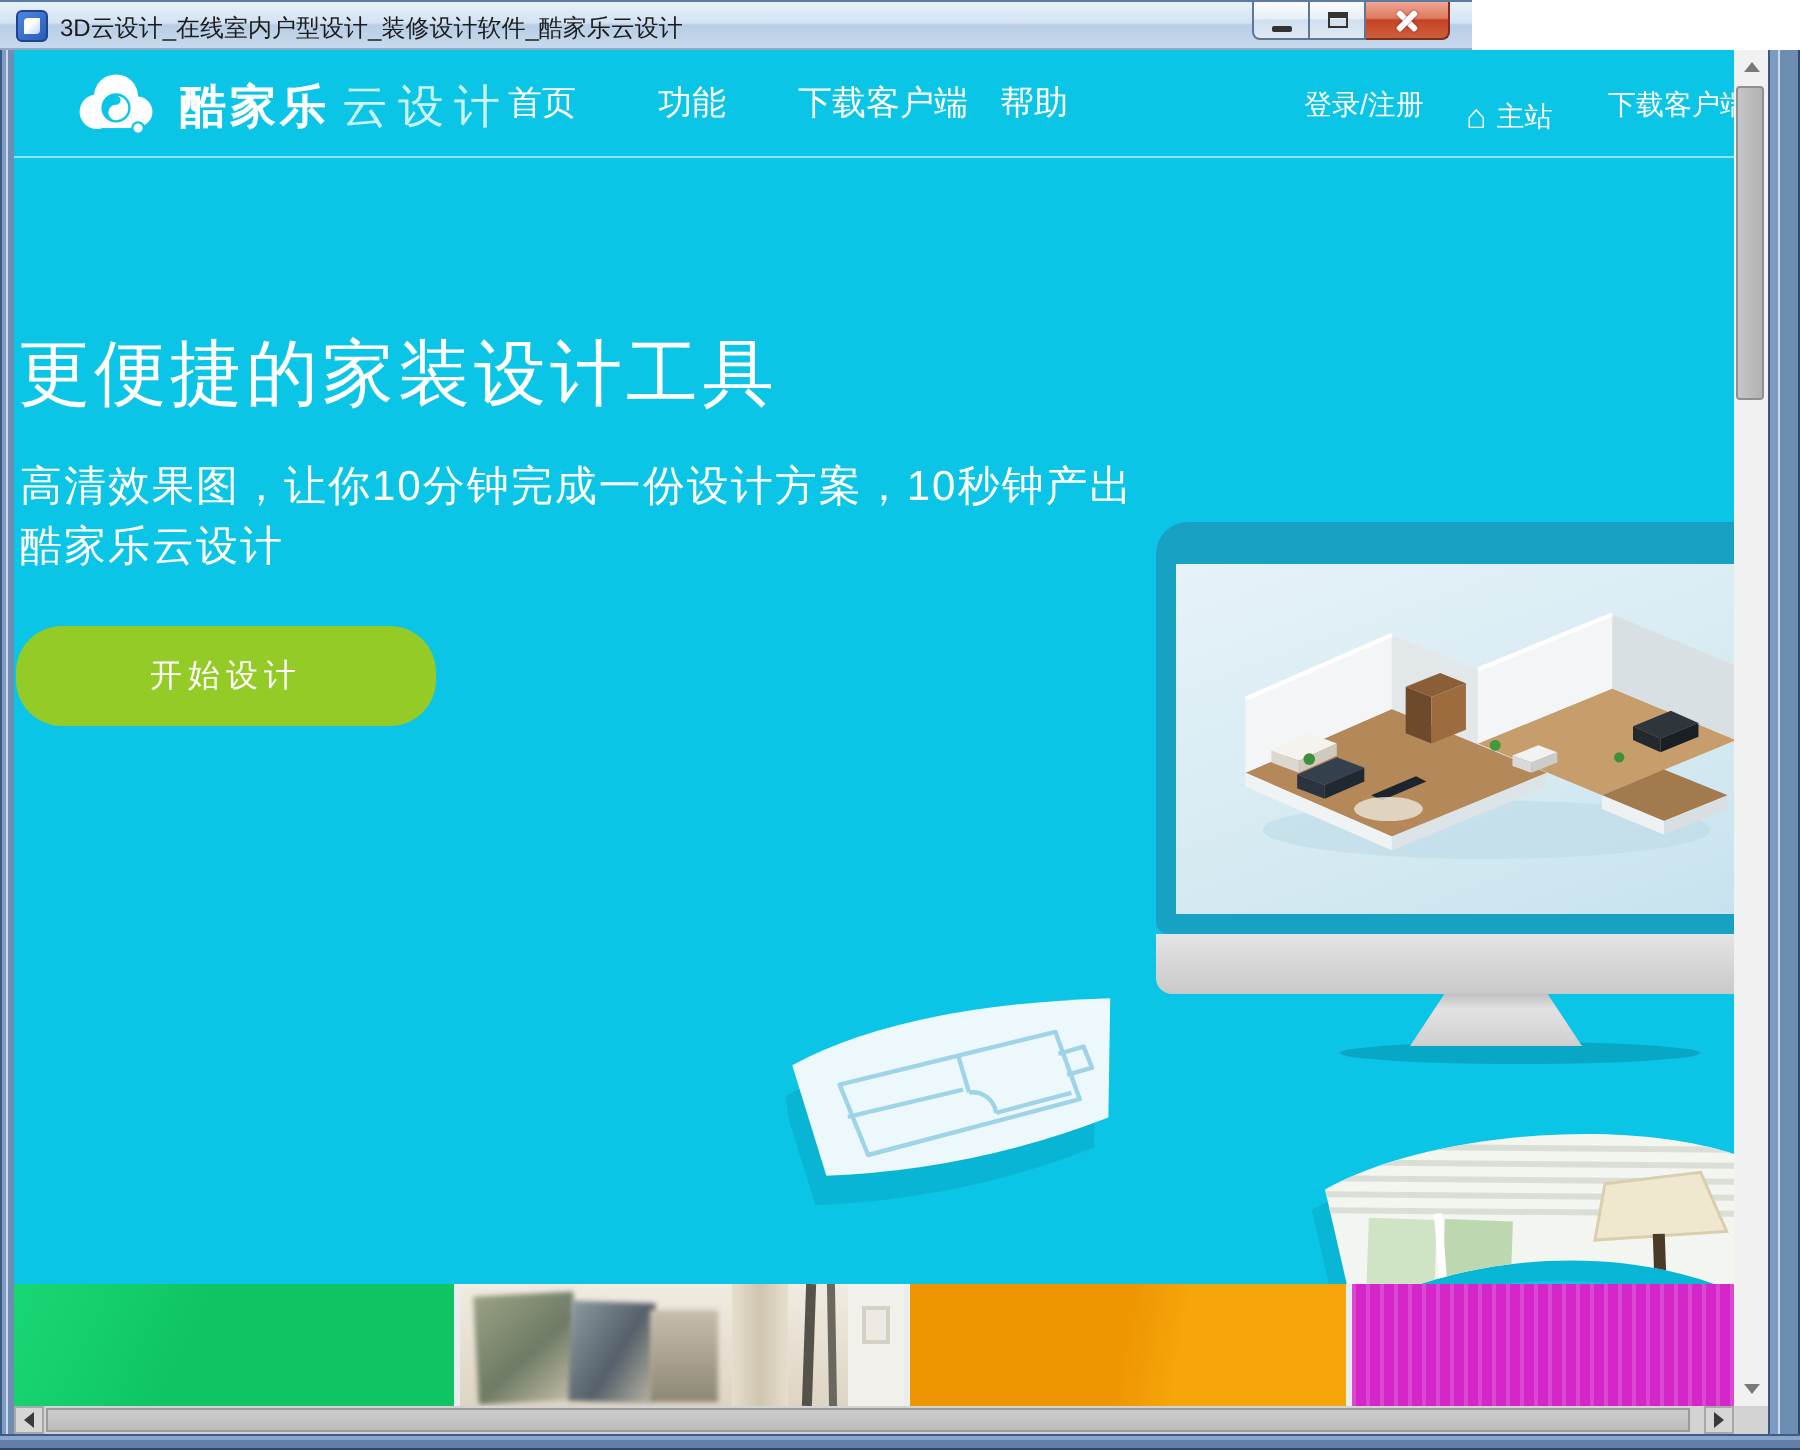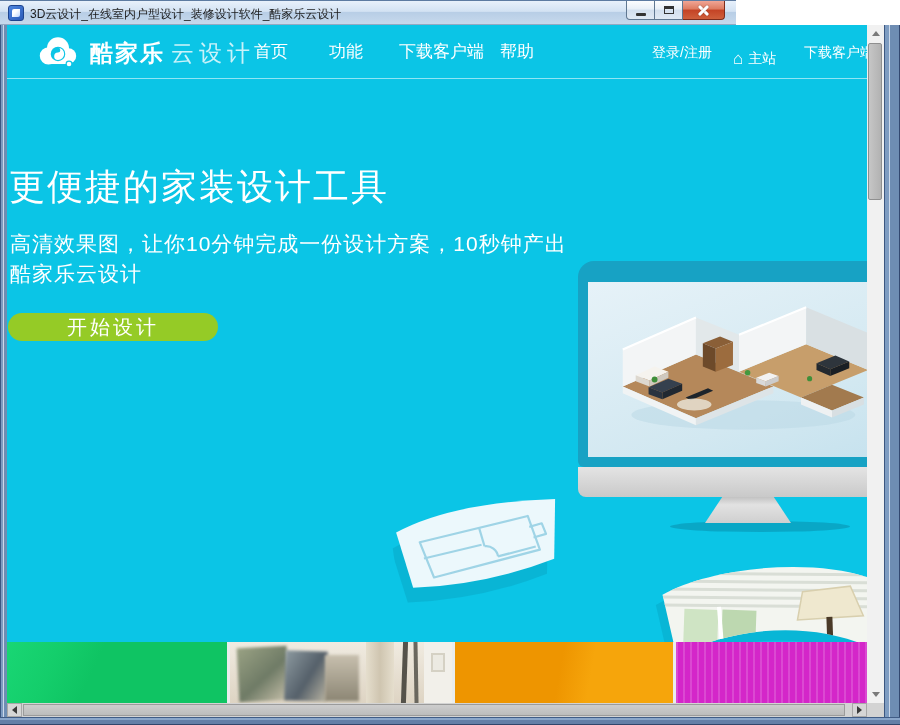--- a/index.html
+++ b/index.html
@@ -59,22 +59,22 @@
   .nav-right { position:absolute; top:0; height:66px; color:#fff; font-size:14px; line-height:54px; cursor:pointer; white-space:nowrap; }
   .nr-login { left:645px; }
   .nr-site { left:726px; display:flex; align-items:center; }
   .nr-site .home-glyph { font-size:17px; margin-right:5px; line-height:1; }
   .nr-down { left:797px; }
 
   
   .hero { position:absolute; left:0; top:54px; width:860px; height:563px; background:#0bc5e6; z-index:1; }
   .hero-heading { position:absolute; left:2px; top:84px; color:#fff; font-size:36px; letter-spacing:2px; white-space:nowrap; }
   .hero-sub { position:absolute; left:3px; top:150px; color:#fff; font-size:21px; line-height:30px; letter-spacing:1px; white-space:nowrap; }
-  .cta { position:absolute; left:1px; top:234px; width:210px; height:28px; border-radius:23px;
-    background:#95cb26; color:#fff; font-size:20px; letter-spacing:3px; border:none;
+  .cta { position:absolute; left:1px; top:234px; width:210px; height:50px; border-radius:23px;
+    background:#95cb26; color:#fff; font-size:16px; letter-spacing:3px; border:none;
     display:flex; align-items:center; justify-content:center; cursor:pointer; }
 
   
   .monitor-frame { position:absolute; left:571px; top:182px; width:306px; height:206px;
     background:#17a2c4; border-radius:16px 0 0 6px; }
   .monitor-screen { position:absolute; left:10px; top:21px; width:296px; height:175px;
     background:linear-gradient(160deg,#e6f2f8 0%,#d2e8f1 70%,#c6e2ee 100%); }
   .monitor-chin { position:absolute; left:571px; top:388px; width:306px; height:30px;
     background:linear-gradient(#e4e4e4,#c9c9c9); border-radius:0 0 0 8px; }
   .monitor-stand { position:absolute; left:698px; top:418px; width:86px; height:26px;

